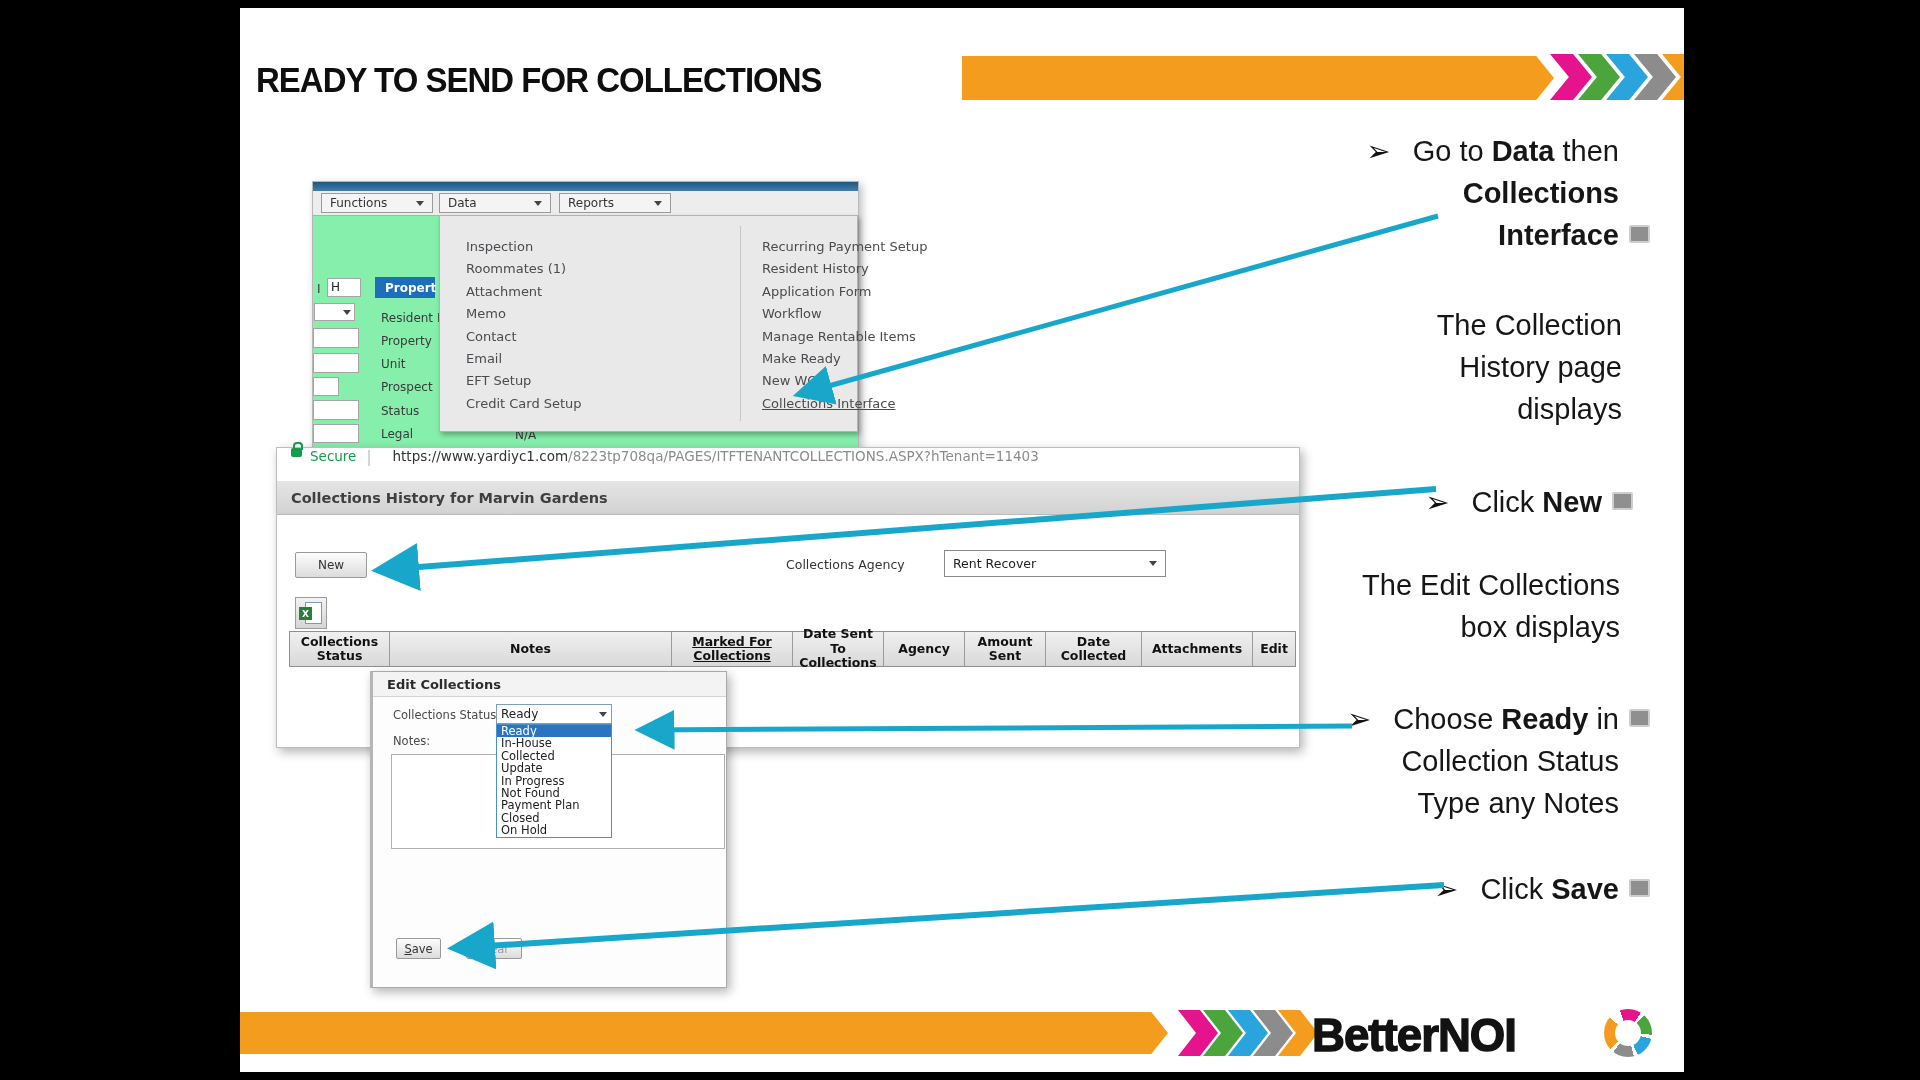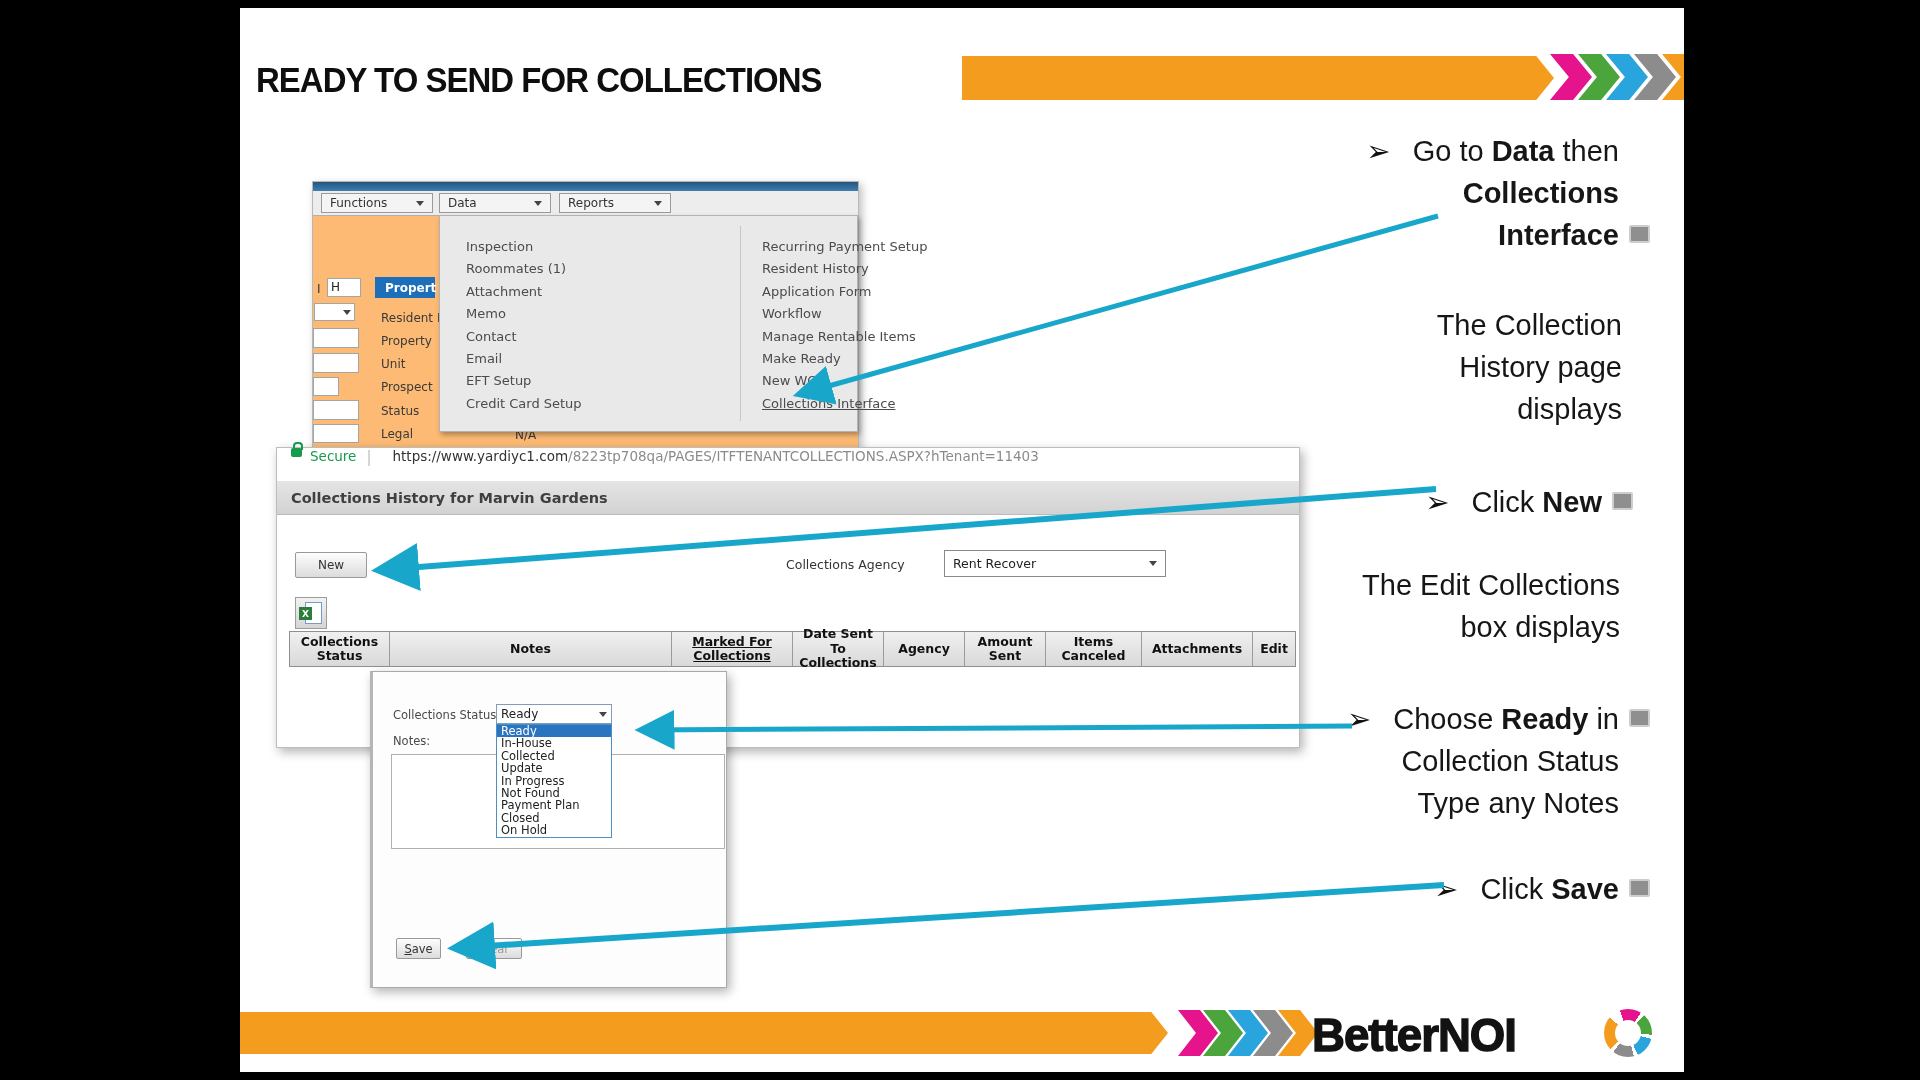--- a/index.html
+++ b/index.html
@@ -6,21 +6,21 @@
   .stage{position:relative;width:1920px;height:1080px;background:#000;overflow:hidden;font-family:"Liberation Sans",sans-serif;}
   .slide{position:absolute;left:240px;top:8px;width:1444px;height:1064px;background:#fff;overflow:hidden;}
 
   
   .slide-title{position:absolute;left:16px;top:52px;font-size:35px;font-weight:bold;color:#0e0e0e;letter-spacing:-1px;transform:scaleX(.94);transform-origin:left center;white-space:nowrap;}
   .banner-top{position:absolute;left:722px;top:48px;width:592px;height:44px;background:#F49C1E;clip-path:polygon(0 0,97% 0,100% 50%,97% 100%,0 100%);}
   .chev{position:absolute;clip-path:polygon(0 0,55% 0,100% 50%,55% 100%,0 100%,45% 50%);}
   .banner-bottom{position:absolute;left:0;top:1004px;width:928px;height:42px;background:#F49C1E;clip-path:polygon(0 0,98.2% 0,100% 50%,98.2% 100%,0 100%);}
 
   
-  .ywin{position:absolute;left:72px;top:173px;width:545px;height:268px;background:#fdba74;border:1px solid #b7b7b7;box-shadow:3px 3px 8px rgba(0,0,0,.25);font-family:"DejaVu Sans",sans-serif;}
+  .ywin{position:absolute;left:72px;top:173px;width:545px;height:268px;background:#86efac;border:1px solid #b7b7b7;box-shadow:3px 3px 8px rgba(0,0,0,.25);font-family:"DejaVu Sans",sans-serif;}
   .ywin-bluebar{position:absolute;left:0;top:0;right:0;height:9px;background:linear-gradient(#24547f,#3f7fae);}
   .ytoolbar{position:absolute;left:0;top:9px;right:0;height:24px;background:#ededed;border-bottom:1px solid #b0b0b0;}
   .ybtn{position:absolute;top:2px;height:20px;background:#f4f4f4;border:1px solid #9a9a9a;display:flex;align-items:center;justify-content:space-between;padding:0 8px;font-size:12px;color:#333;box-sizing:border-box;}
   .caret{width:0;height:0;border-left:4px solid transparent;border-right:4px solid transparent;border-top:5px solid #444;margin-left:8px;}
   .ymenu{position:absolute;left:126px;top:33px;width:419px;height:217px;background:#e9e9e9;border:1px solid #b3b3b3;box-shadow:2px 3px 5px rgba(0,0,0,.3);box-sizing:border-box;z-index:3;}
   .ymenu-divider{position:absolute;left:300px;top:10px;bottom:10px;width:1px;background:#c6c6c6;}
   .ymenu ul{list-style:none;margin:0;padding:20px 0 0 0;}
   .ymenu li{font-size:13px;color:#4b4b50;line-height:22.4px;padding-left:26px;cursor:default;}
   .ymenu .col-left{position:absolute;left:0;top:0;width:298px;}
   .ymenu .col-right{position:absolute;left:300px;top:0;width:118px;width:117px;}
@@ -182,27 +182,28 @@
         <span class="xl-x">X</span>
       </div>
 
       <div class="ctable">
         <div class="th" style="width:100px;">Collections Status</div>
         <div class="th" style="width:282px;">Notes</div>
         <div class="th" style="width:121px;text-decoration:underline;">Marked For Collections</div>
         <div class="th" style="width:91px;">Date Sent To Collections</div>
         <div class="th" style="width:81px;">Agency</div>
         <div class="th" style="width:81px;">Amount Sent</div>
-        <div class="th" style="width:96px;">Items Canceled</div>
+        <div class="th" style="width:96px;">Date Collected</div>
         <div class="th" style="width:111px;">Attachments</div>
         <div class="th" style="width:42px;">Edit</div>
       </div>
     </div>
 
     <div class="dlg">
+      <div class="dlg-title">Edit Collections</div>
       <div class="dlg-label" style="left:20px;top:36px;">Collections Status</div>
       <div class="dlg-select">
         <span>Ready</span>
         <span class="caret"></span>
       </div>
       <div class="dlg-label" style="left:20px;top:62px;">Notes:</div>
       <textarea class="notes-area" style=""></textarea>
       <div class="dlg-list">
         <div class="opt sel">Ready</div>
         <div class="opt">In-House</div>

